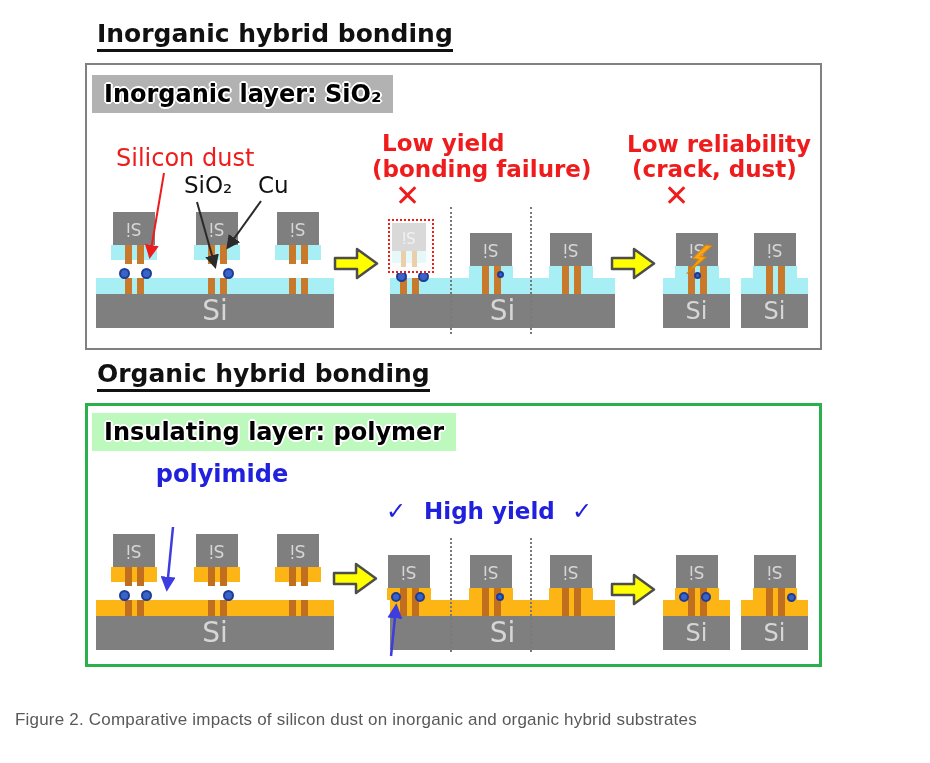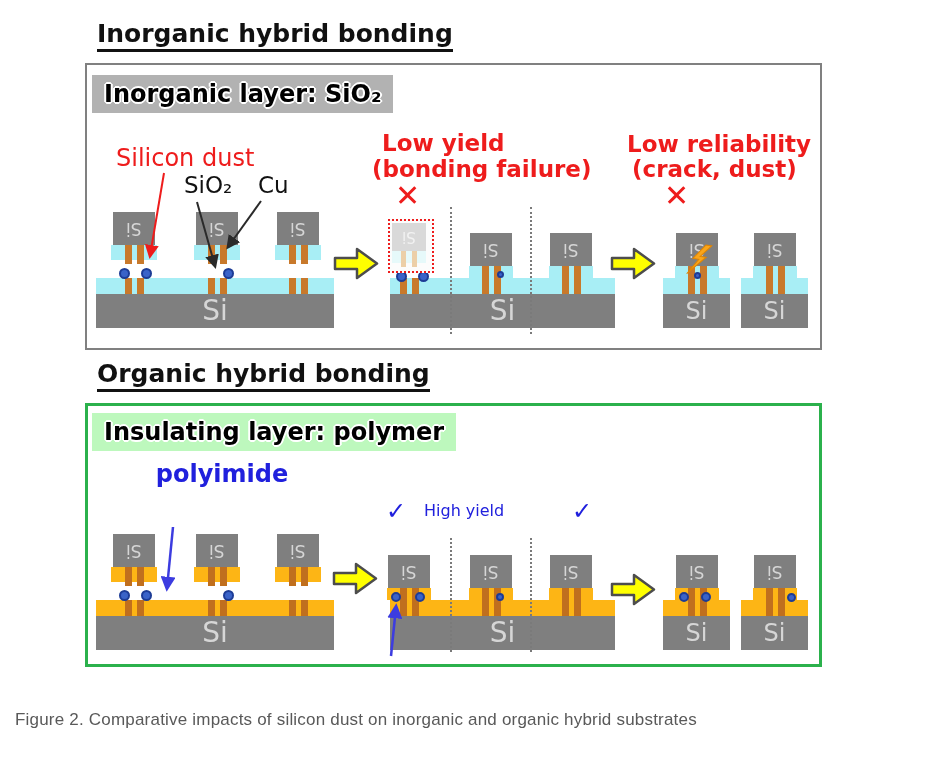--- a/index.html
+++ b/index.html
@@ -8,21 +8,21 @@
   .abs{position:absolute;}
   .title{font-size:25px;font-weight:bold;color:#111;border-bottom:3px solid #111;
          padding-bottom:1px;line-height:1.1;}
   .hdr{font-size:24px;font-weight:bold;color:#000;padding:5px 12px;
        text-shadow:-2px 0 #fff,2px 0 #fff,0 -2px #fff,0 2px #fff,-1px -1px #fff,1px 1px #fff,1px -1px #fff,-1px 1px #fff;}
   .box{position:absolute;box-sizing:border-box;background:#fff;}
   .red-note{color:var(--red);font-weight:bold;font-size:23px;line-height:26px;white-space:nowrap;}
   .red-mark{color:var(--red);font-weight:bold;font-size:30px;line-height:30px;}
   .blue-note{color:var(--blue);font-weight:bold;font-size:24px;line-height:31px;text-align:center;white-space:nowrap;}
   .blue-check{color:var(--blue);font-weight:bold;font-size:24px;line-height:24px;}
-  .blue-benefit{color:var(--blue);font-weight:normal;font-size:16px;line-height:24px;white-space:nowrap;}
+  .blue-benefit{color:var(--blue);font-weight:bold;font-size:23px;line-height:24px;white-space:nowrap;}
   .plain-label{color:#111;font-size:23px;line-height:24px;white-space:nowrap;}
   .caption{font-family:"Liberation Sans",sans-serif;font-size:17px;color:var(--cap);letter-spacing:0.2px;white-space:nowrap;}
   .sep{position:absolute;width:0;border-left:2.5px dotted #7a7a7a;}
   #overlay{position:absolute;left:0;top:0;z-index:9;pointer-events:none;}
   .ln-red{stroke:var(--red);stroke-width:2;fill:none;}
   .ln-black{stroke:#2a2a2a;stroke-width:2;fill:none;}
   .ln-blue{stroke:#3c3ce0;stroke-width:2.5;fill:none;}
   .mk-red{fill:var(--red);} .mk-black{fill:#2a2a2a;} .mk-blue{fill:#3c3ce0;}
   .yarrow{fill:var(--yellow);stroke:var(--yellow-edge);stroke-width:2.5;stroke-linejoin:round;}
   .bolt{fill:var(--bolt);stroke:#e08400;stroke-width:1;}

